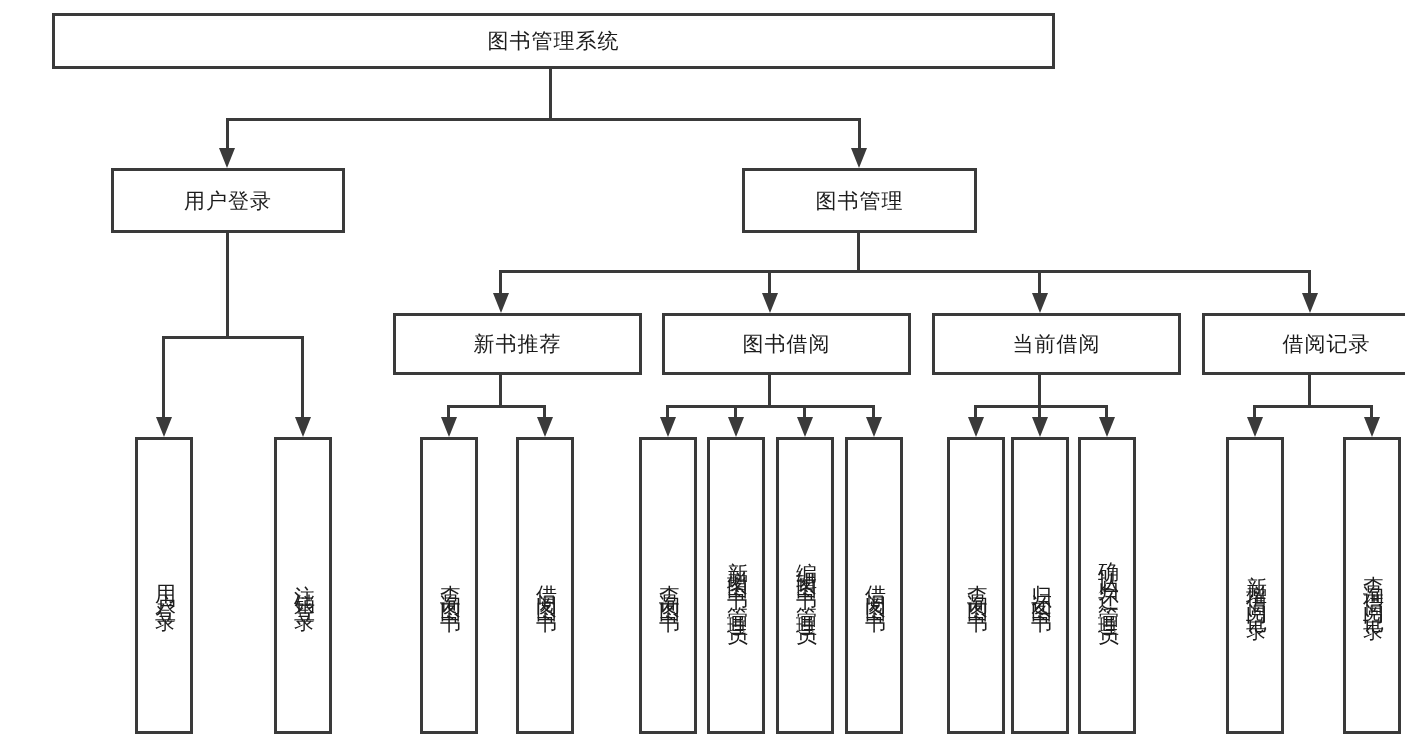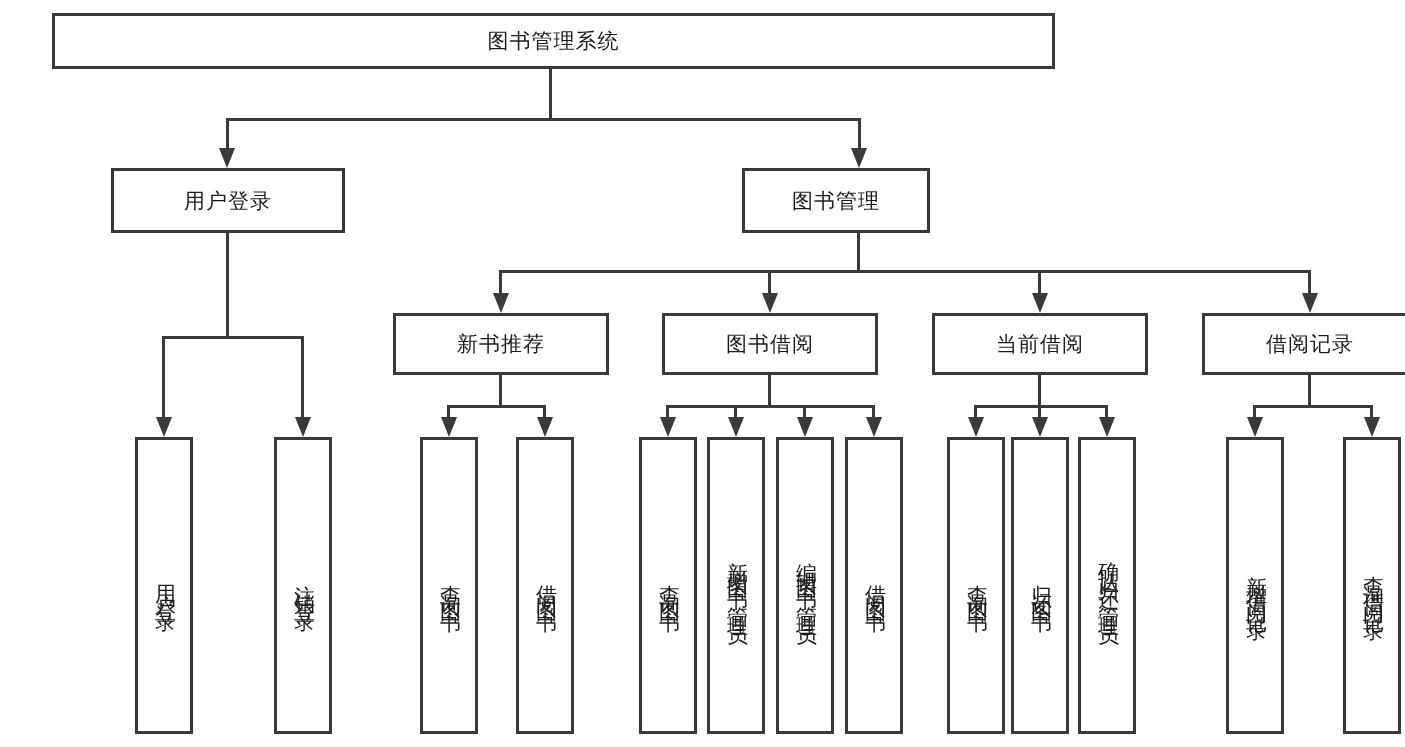--- a/index.html
+++ b/index.html
@@ -17,22 +17,22 @@
     margin-left:30px;
   }
   .box{
     position:absolute;border:3px solid var(--line);background:#fff;
     box-sizing:border-box;display:flex;align-items:center;justify-content:center;
     font-size:21px;letter-spacing:1px;color:var(--text);
   }
   .root{left:22px;top:13px;width:1003px;height:56px;}
   .l2{top:168px;height:65px;}
   .l2a{left:81px;width:234px;}
-  .l2b{left:712px;width:188px;}
-  .l3{top:313px;height:62px;width:216px;}
+  .l2b{left:712px;width:235px;}
+  .l3{top:313px;height:62px;width:249px;}
   .l3a{left:363px;} .l3b{left:632px;} .l3c{left:902px;} .l3d{left:1172px;}
   .leaf{top:437px;height:297px;width:58px;border-width:3px;}
   .vtext{
     writing-mode:vertical-rl;text-orientation:mixed;
     font-size:21px;letter-spacing:9px;line-height:1;white-space:nowrap;
   }
   .hline{position:absolute;height:3px;background:var(--line);}
   .vline{position:absolute;width:3px;background:var(--line);}
   .arrow{
     position:absolute;width:0;height:0;

